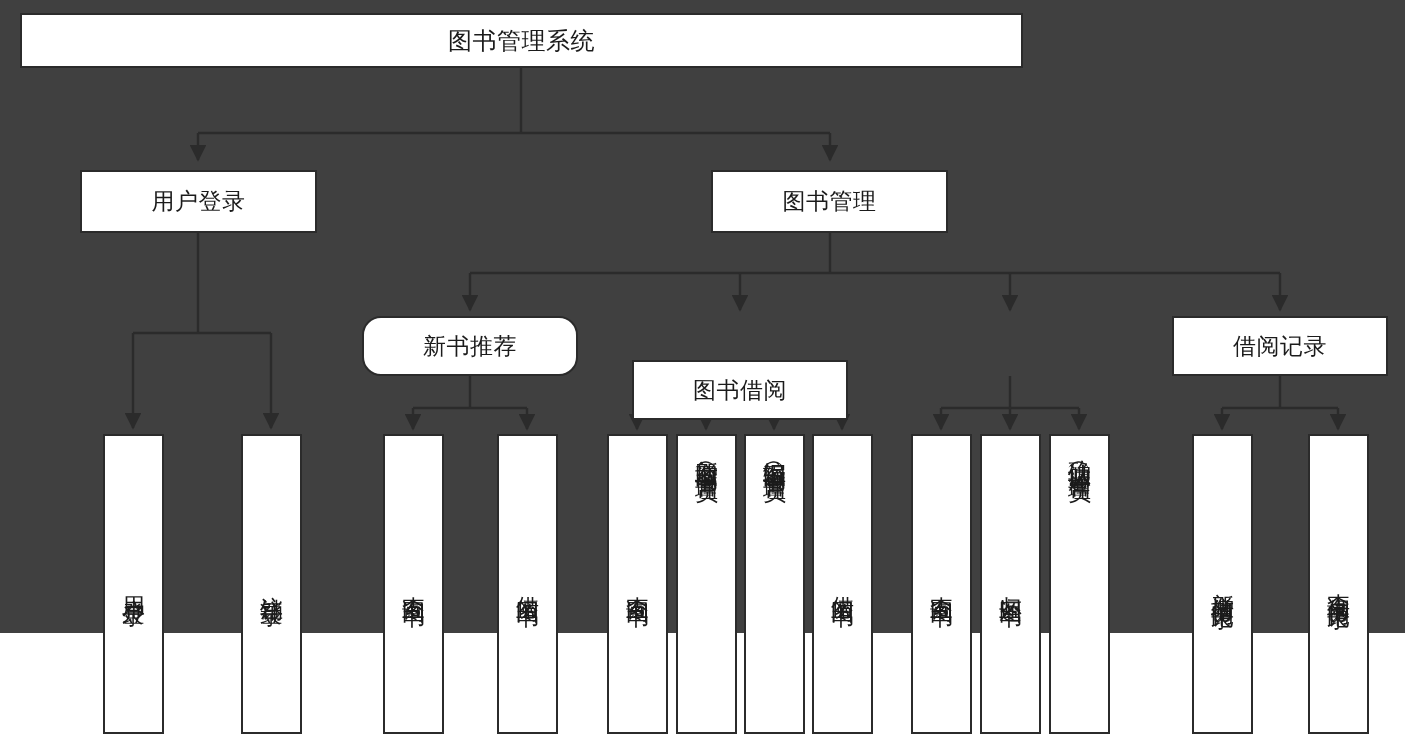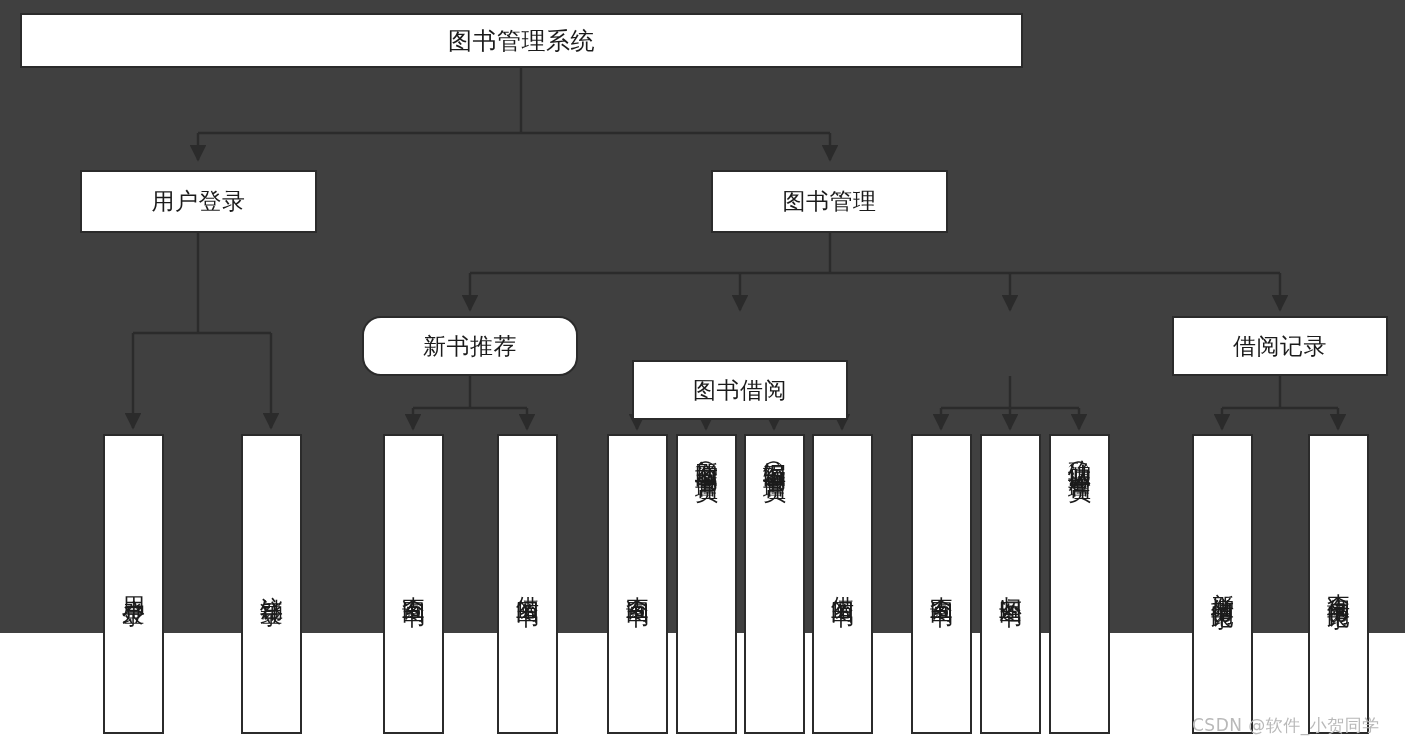--- a/index.html
+++ b/index.html
@@ -188,15 +188,14 @@
     <span class="lbl">确认归还（管理员）</span>
   </div>
 
   <div class="node vert center" style="left:1192px; top:434px; width:61px; height:300px;">
     <span class="lbl">新增借阅记录</span>
   </div>
   <div class="node vert center" style="left:1308px; top:434px; width:61px; height:300px;">
     <span class="lbl">查询借阅记录</span>
   </div>
 
-  <div id="watermark" style="left:1192px; top:714px;">CSDN @软件_小贺同学</div>
 
 </div>
 
 </body></html>

